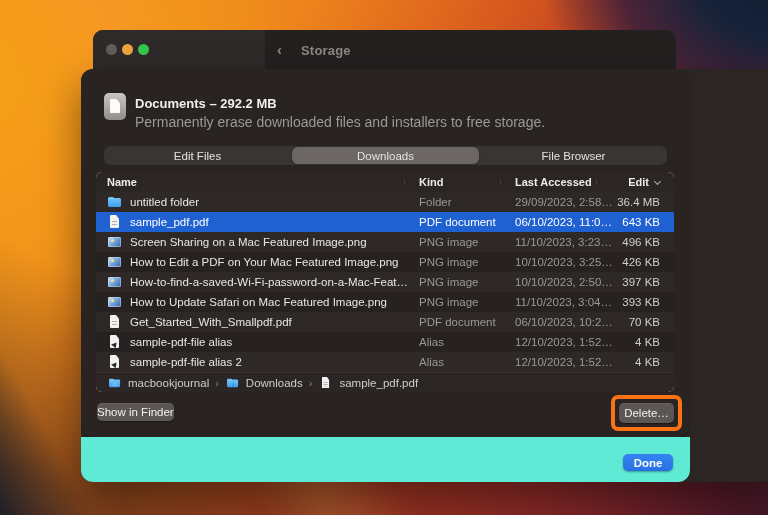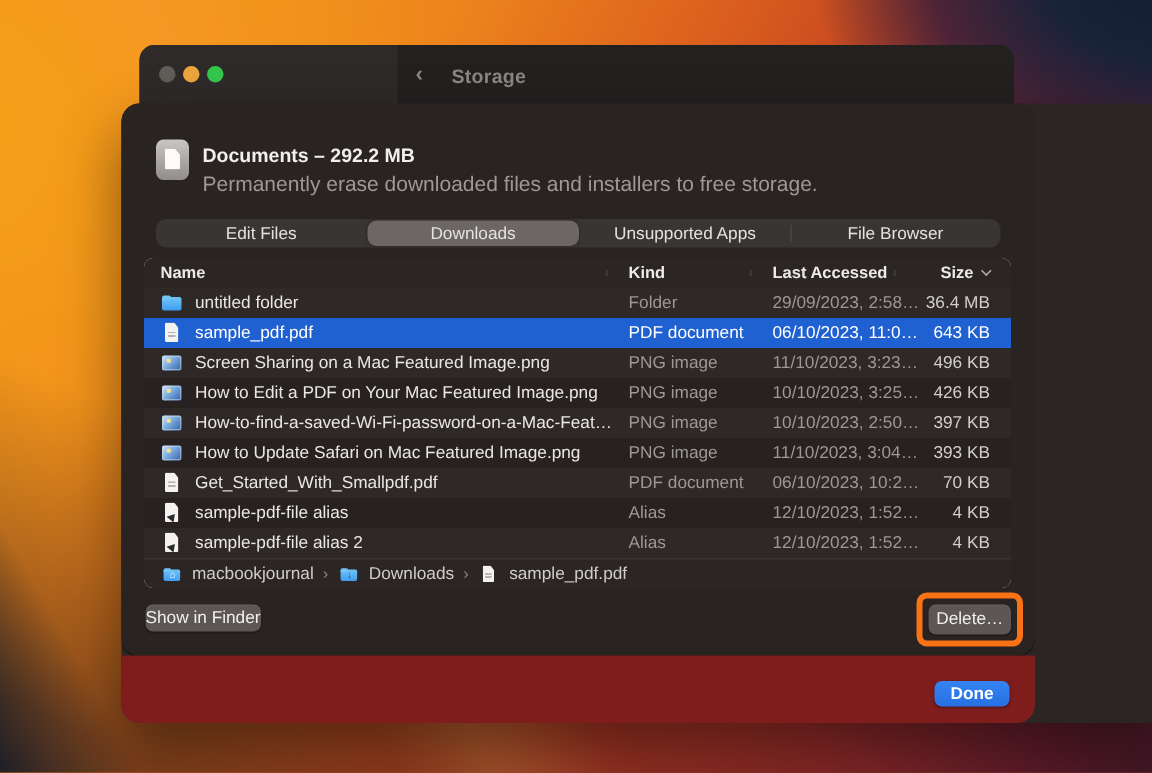--- a/index.html
+++ b/index.html
@@ -115,21 +115,21 @@
   .btn { display:inline-flex; align-items:center; justify-content:center;
     background:#5c5756; color:#f2f0ef; font-size:11.5px; border-radius:5px;
     box-shadow:inset 0 0.5px 0 rgba(255,255,255,.15), 0 1px 1px rgba(0,0,0,.3); }
   .show-finder { position:absolute; left:16px; top:334px; height:18px; padding:0 0; }
   .red-box { position:absolute; left:530px; top:326px; width:71px; height:36px;
     border:4px solid #f97316; border-radius:7px; display:flex; align-items:center; justify-content:center; }
   .delete-btn { width:55px; height:20px; }
 
   
   .sheet-footer { position:absolute; left:0; bottom:0; width:609px; height:45px;
-    background:#7f1d1d; border-radius:0 0 12px 12px; }
+    background:#5eead4; border-radius:0 0 12px 12px; }
   .done-btn { position:absolute; left:542px; top:17px; width:50px; height:17px;
     display:flex; align-items:center; justify-content:center; border-radius:5px;
     background:linear-gradient(#3584f2,#2670e3); color:#fff; font-size:11.5px; font-weight:700;
     box-shadow:0 1px 2px rgba(0,0,0,.35); }
 </style>
 </head>
 <body>
 
 <div class="titlebar">
   <div class="titlebar-tab">
@@ -146,30 +146,29 @@
 <div class="sheet">
   <div class="sheet-main">
 
     <div class="doc-badge"></div>
     <div class="hdr-title">Documents – 292.2 MB</div>
     <div class="hdr-sub">Permanently erase downloaded files and installers to free storage.</div>
 
     <div class="segments">
       <div class="seg">Edit Files</div>
       <div class="seg selected">Downloads</div>
-      <div class="seg">Unsupported Apps</div>
       <div class="seg">File Browser</div>
     </div>
 
     <div class="table">
       <div class="t-head">
         <div class="c-name">Name</div>
         <div class="c-kind">Kind</div>
         <div class="c-date">Last Accessed</div>
-        <div class="c-size"><span>Size</span><span class="sort-chevron"></span></div>
+        <div class="c-size"><span>Edit</span><span class="sort-chevron"></span></div>
       </div>
 
       <div class="t-row">
         <div class="c-name">
             <span class="fi" data-icon="folder"></span>
             <span class="label">untitled folder</span>
           </div>
         <div class="c-kind">Folder</div>
         <div class="c-date">29/09/2023, 2:58…</div>
         <div class="c-size">36.4 MB</div>

